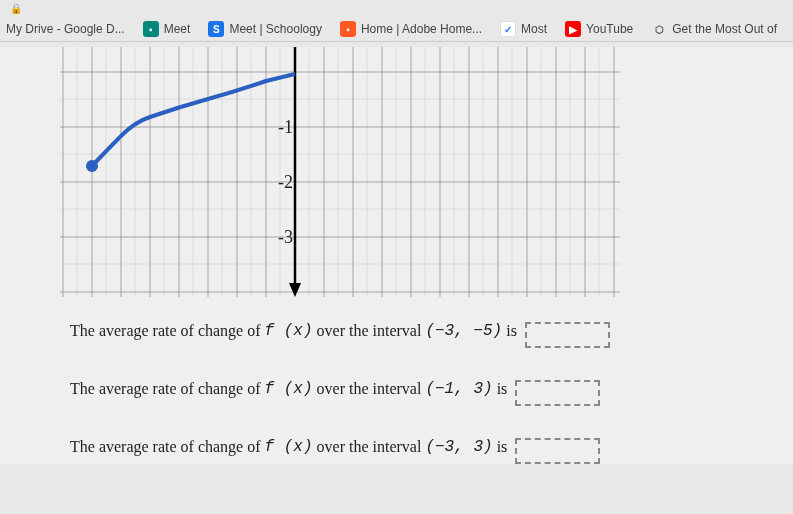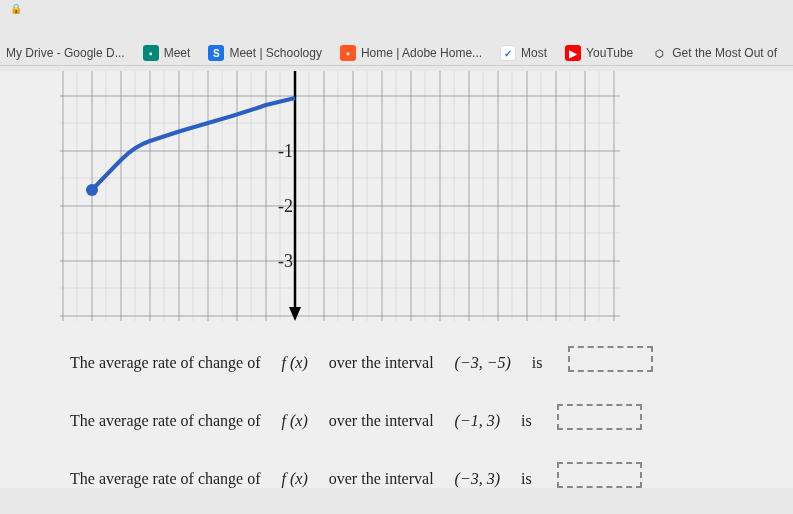--- a/index.html
+++ b/index.html
@@ -21,21 +21,20 @@
     }
     .lock-icon { font-size: 10px; color: #666; }
     .bookmarks {
       display: flex;
       align-items: center;
       padding: 4px 6px;
       gap: 18px;
       font-size: 12px;
       color: #444;
       border-bottom: 1px solid #ccc;
-      margin-top: 24px;
     }
     .bookmark {
       display: flex;
       align-items: center;
       gap: 5px;
       cursor: pointer;
       white-space: nowrap;
     }
     .bm-icon {
       width: 16px; height: 16px;
@@ -61,25 +60,25 @@
     .graph-svg { width: 100%; height: 100%; }
     .questions {
       margin-top: 25px;
       margin-left: 50px;
       font-size: 16px;
       color: #222;
     }
     .question {
       margin-bottom: 32px;
       display: flex;
-      align-items: flex-end;
-      gap: 21px;
+      align-items: flex-start;
+      gap: 4px;
       font-family: 'Times New Roman', serif;
     }
-    .math { font-style: italic; font-family: Liberation Serif, serif; }
+    .math { font-style: italic; font-family: Liberation Mono, monospace; }
     .answer-box {
       display: inline-block;
       width: 85px;
       height: 26px;
       border: 2px dashed #888;
       background: transparent;
       margin-left: 4px;
       vertical-align: middle;
     }
   </style>

